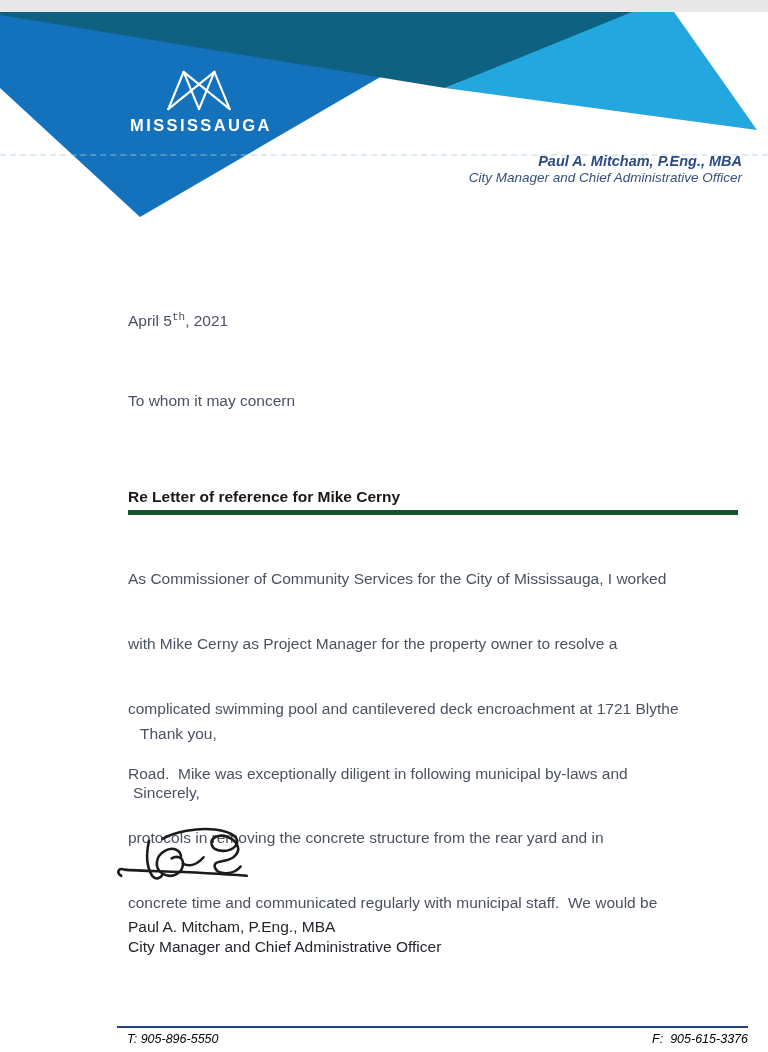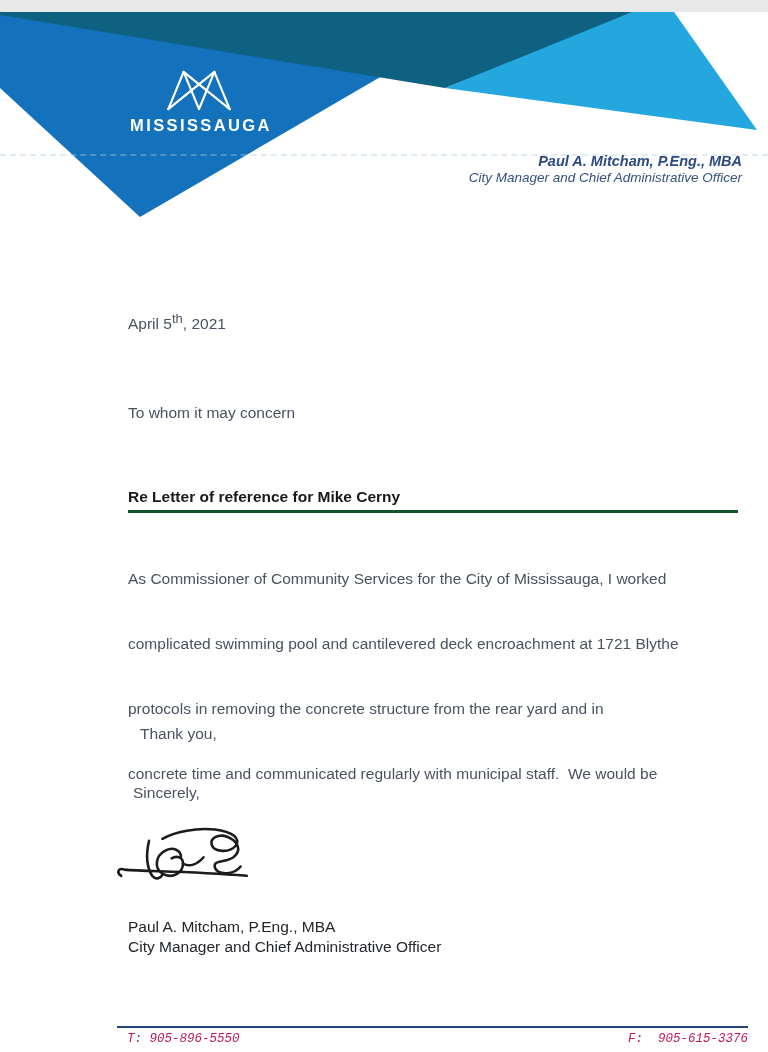--- a/index.html
+++ b/index.html
@@ -24,42 +24,42 @@
   .officer-title { font-size:13.5px; font-style:italic; line-height:16px; color:#35507e; }
 
   .fold-line {
     position:absolute; left:0; top:142px; width:768px; height:0;
     border-top:2px dashed #aecbe2; opacity:.38;
   }
 
   
   .txt { color:#4a5260; font-size:15.5px; }
   .date-line { position:absolute; left:128px; top:299px; }
-  .date-line sup { font-size:13px; }
-  .salutation { position:absolute; left:128px; top:392px; }
+  .date-line sup { font-size:11px;font-family:Liberation Mono, monospace; }
+  .salutation { position:absolute; left:128px; top:380px; }
   .subject {
     position:absolute; left:128px; top:476px; width:610px;
     color:#17191d; font-weight:bold; font-size:15.5px;
-    padding-bottom:4px; border-bottom:3px solid #14532d;
+    padding-bottom:4px; border-bottom:5px solid #14532d;
   }
   .body-par { position:absolute; left:128px; top:513px; width:620px;
     line-height:21.6px; white-space:pre; }
   .thanks    { position:absolute; left:140px; top:713px; }
   .sincerely { position:absolute; left:133px; top:772px; }
 
   .signature { position:absolute; left:115px; top:799px; }
   .signature path { fill:none; stroke:#1b1b1b; stroke-width:2.5;
     stroke-linecap:round; stroke-linejoin:round; }
 
   .signer { position:absolute; left:128px; top:905px; color:#23272c;
     font-size:15.5px; line-height:20px; }
 
   
   .footer-rule { position:absolute; left:117px; top:1014px; width:631px; height:2px; background:#24457c; }
-  .footer-txt { color:#be185d; font-style:italic; font-size:12.5px; line-height:13.5px; white-space:pre;font-family:Liberation Mono, monospace; }
+  .footer-txt { color:#000000; font-style:italic; font-size:12.5px; line-height:13.5px; white-space:pre; }
   .footer-phone   { position:absolute; left:127px; top:1021px; }
   .footer-address { position:absolute; left:117px; top:1021px; width:631px; text-align:center; }
   .footer-fax     { position:absolute; right:20px;  top:1021px; }
 </style>
 </head>
 <body>
 
 <div class="page">
 
   <svg class="header-svg" width="768" height="230" viewBox="0 0 768 230">
@@ -88,21 +88,23 @@
   </div>
 
   <div class="date-line txt"><span>April 5</span><sup>th</sup><span>, 2021</span></div>
 
   <div class="salutation txt">To whom it may concern</div>
 
   <div class="subject">Re Letter of reference for Mike Cerny</div>
 
   <div class="body-par txt">
     <div>As Commissioner of Community Services for the City of Mississauga, I worked</div>
+    <div>with Mike Cerny as Project Manager for the property owner to resolve a</div>
     <div>complicated swimming pool and cantilevered deck encroachment at 1721 Blythe</div>
+    <div>Road.  Mike was exceptionally diligent in following municipal by-laws and</div>
     <div>protocols in removing the concrete structure from the rear yard and in</div>
     <div>concrete time and communicated regularly with municipal staff.  We would be</div>
     
   </div>
 
   <div class="thanks txt">Thank you,</div>
   <div class="sincerely txt">Sincerely,</div>
 
   <svg class="signature" width="138" height="72" viewBox="0 0 134 70">
     <path d="M 6 63 C 1 60 3 55 9 57 C 30 59 70 58 128 63"></path>

